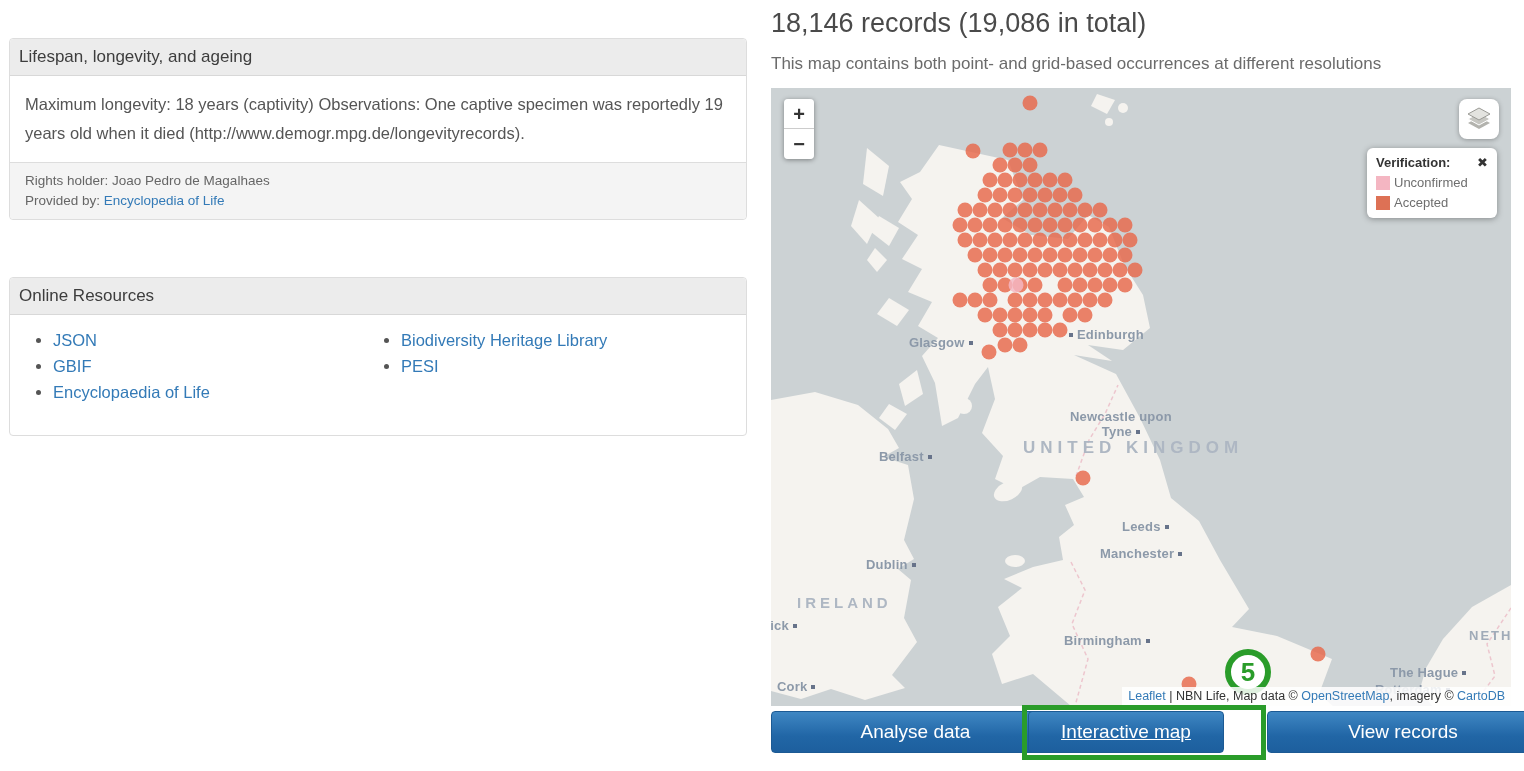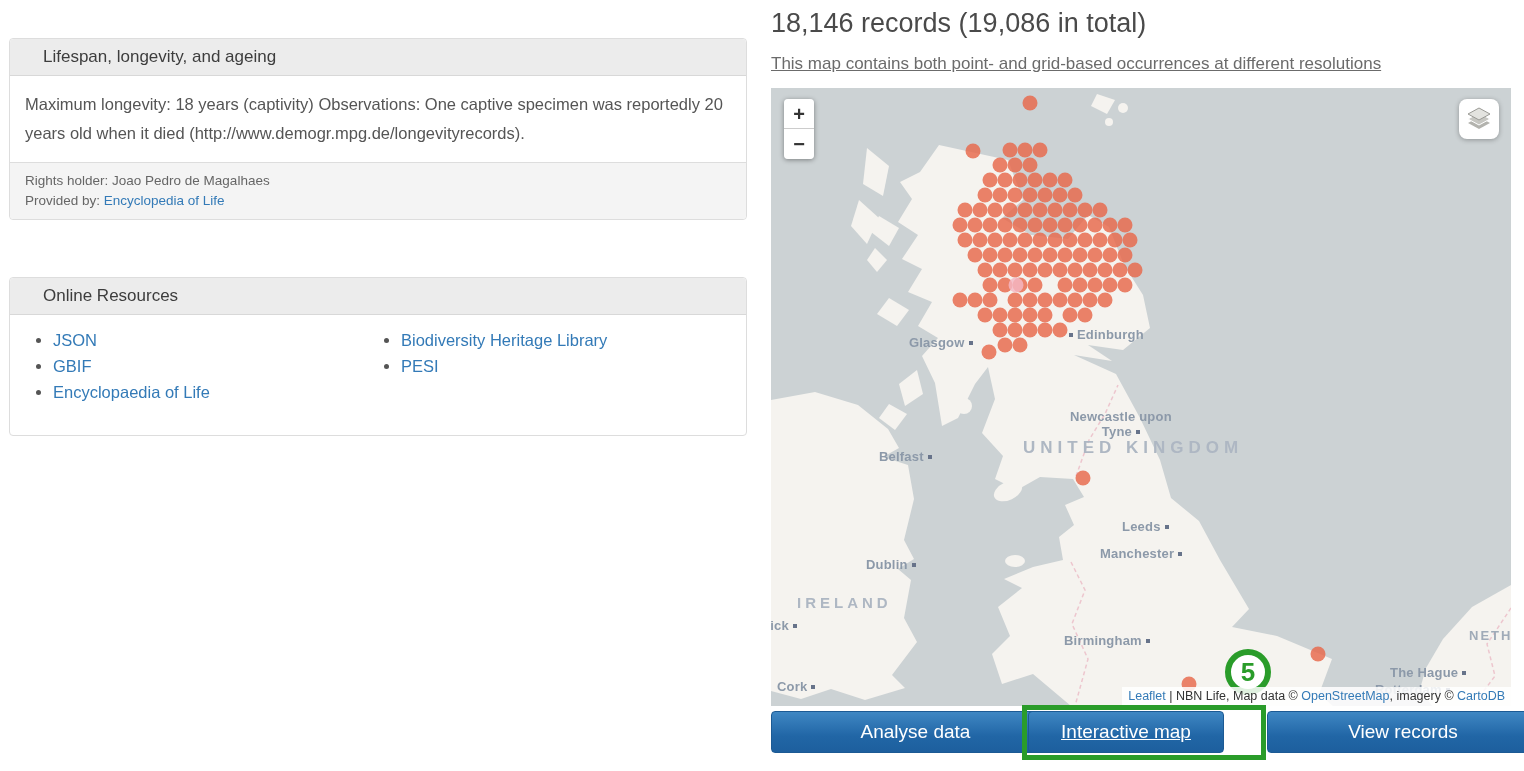--- a/index.html
+++ b/index.html
@@ -2,33 +2,33 @@
 <html><head>
 <meta charset="utf-8">
 <style>
   * { margin:0; padding:0; box-sizing:border-box; }
   body { background:#fff; font-family:"Liberation Sans", sans-serif; }
   #screen { position:relative; width:1524px; height:771px; background:#fff; overflow:hidden; }
 
   
   .panel { position:absolute; left:9px; width:738px; background:#fff; border:1px solid #ddd; border-radius:4px; }
   .panel-header { background:#ececec; border-bottom:1px solid #d8d8d8; border-radius:4px 4px 0 0;
-                  padding:8px 33px; font-size:17px; color:#3d3d3d; }
+                  padding:8px 9px; font-size:17px; color:#3d3d3d; }
   .panel-body { padding:14px 15px; font-size:16.5px; color:#555; line-height:1.75; }
   .panel-footer { background:#f4f4f4; border-top:1px solid #ddd; border-radius:0 0 4px 4px;
                   padding:8px 15px; font-size:13.5px; color:#666; line-height:1.5; }
   a.link { color:#337ab7; text-decoration:none; cursor:pointer; }
   .res-cols { display:flex; padding:16px 15px 26px 15px; }
   .res-cols ul { width:348px; list-style:disc; padding-left:28px; }
   .res-cols li { margin-bottom:7px; font-size:16.5px; color:#555; }
   .res-cols li a { color:#337ab7; text-decoration:none; }
 
   
   .records-heading { position:absolute; left:771px; top:8px; font-size:27px; color:#4a4a4a; }
-  .records-sub { position:absolute; left:771px; top:54px; font-size:17px; color:#6b6b6b;text-decoration:underline; }
+  .records-sub { position:absolute; left:771px; top:54px; font-size:17px; color:#6b6b6b; }
 
   
   #map { position:absolute; left:771px; top:88px; width:740px; height:618px; background:#ccd2d4; overflow:hidden; }
   #map svg.base { position:absolute; left:0; top:0; }
 
   .place { position:absolute; white-space:nowrap; z-index:5; }
   .city { font-weight:700; font-size:13px; color:#8c99a9; letter-spacing:.2px; }
   .city .sq { display:inline-block; width:4px; height:4px; background:#67738a; vertical-align:middle; margin:0 0 2px 4px; }
   .city .sq.pre { margin:0 4px 2px 0; }
   .region { font-weight:700; color:#aeb7c3; }
@@ -74,21 +74,21 @@
                  background:#fff; border:6px solid #2a9c2a; color:#2a9c2a; font-size:26px; font-weight:bold;
                  display:flex; align-items:center; justify-content:center; z-index:11; }
 </style>
 </head>
 <body>
 
 <div id="screen">
 
   <div class="panel" style="top:38px;">
     <div class="panel-header">Lifespan, longevity, and ageing</div>
-    <div class="panel-body">Maximum longevity: 18 years (captivity) Observations: One captive specimen was reportedly 20 years old when it died (http://www.demogr.mpg.de/longevityrecords).</div>
+    <div class="panel-body">Maximum longevity: 18 years (captivity) Observations: One captive specimen was reportedly 19 years old when it died (http://www.demogr.mpg.de/longevityrecords).</div>
     <div class="panel-footer">
       <div>Rights holder: Joao Pedro de Magalhaes</div>
       <div><span>Provided by: </span><a class="link">Encyclopedia of Life</a></div>
     </div>
   </div>
 
   <div class="panel" style="top:277px;">
     <div class="panel-header">Online Resources</div>
     <div class="res-cols">
       <ul>
@@ -279,20 +279,34 @@
     </div>
 
     <div class="layers-ctrl">
       <svg width="28" height="26" viewBox="0 0 28 26">
         <path d="M14 11 L25 17 L14 23 L3 17 Z" fill="#b3b3ae"></path>
         <path d="M14 7 L25 13 L14 19 L3 13 Z" fill="#c6c6c1" stroke="#fff" stroke-width="1"></path>
         <path d="M14 2 L25 8 L14 14 L3 8 Z" fill="#e3e3df" stroke="#9a9a95" stroke-width="1"></path>
       </svg>
     </div>
 
+    <div class="legend">
+      <div class="legend-title-row">
+        <span class="legend-title">Verification:</span>
+        <span class="legend-close">✖</span>
+      </div>
+      <div class="legend-row">
+        <span class="legend-swatch" style="background: rgb(244, 182, 194);"></span>
+        <span class="legend-label">Unconfirmed</span>
+      </div>
+      <div class="legend-row">
+        <span class="legend-swatch" style="background: rgb(221, 113, 85);"></span>
+        <span class="legend-label">Accepted</span>
+      </div>
+    </div>
 
     <div class="attribution"><a>Leaflet</a><span> | </span><span>NBN Life, Map data © </span><a>OpenStreetMap</a><span>, imagery © </span><a>CartoDB</a></div>
   </div>
 
   <button class="footer-btn" id="btn-analyse">Analyse data</button>
   <button class="footer-btn" id="btn-interactive">Interactive map</button>
   <button class="footer-btn" id="btn-view">View records</button>
 
   <div class="annot-box"></div>
   <div class="annot-badge">5</div>

